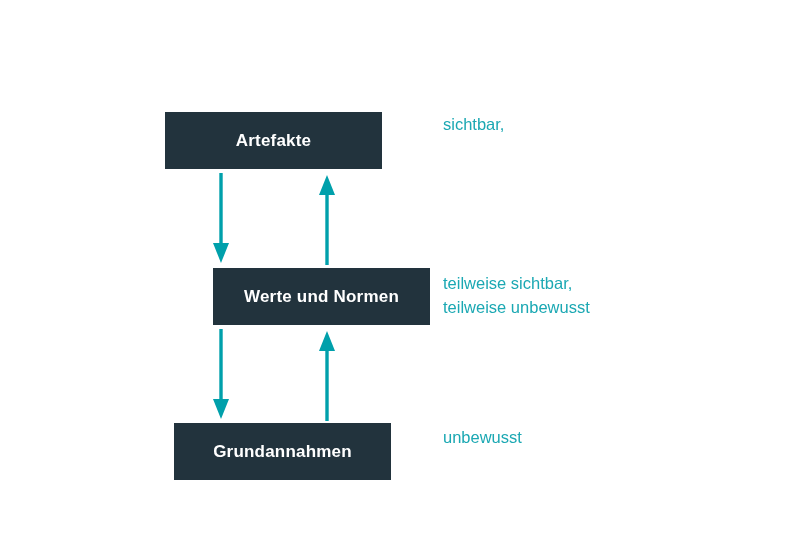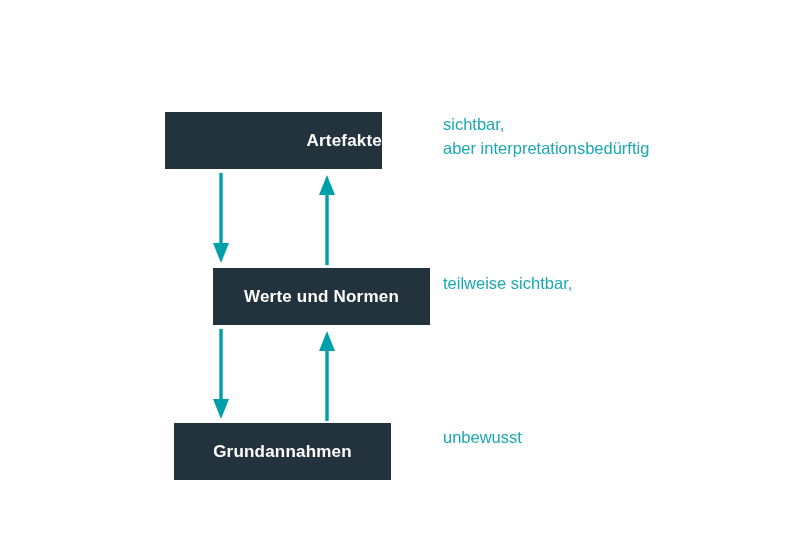--- a/index.html
+++ b/index.html
@@ -36,21 +36,21 @@
   }
   .level-box .level-label {
     color: #ffffff;
     font-size: 17px;
     font-weight: bold;
     letter-spacing: 0.2px;
     line-height: 1;
     white-space: nowrap;
   }
 
-  #box-artefakte      { top: 112px; justify-content: flex-end; }
+  #box-artefakte      { top: 112px; }
   #box-werte-normen   { top: 268px; margin-left: 48px; }
   #box-grundannahmen  { top: 423px; margin-left: 9px; }
 
   
   .arrow-group {
     position: absolute;
     left: 165px;
     width: 217px;
     height: 92px;
   }
@@ -95,21 +95,20 @@
 <body>
 
 <div id="diagram-canvas">
 
   <div class="level-box" id="box-artefakte">
     <span class="level-label">Artefakte</span>
   </div>
 
   <div class="annotation" id="annotation-artefakte">
     <span class="ann-line">sichtbar,</span>
-    <span class="ann-line">aber interpretationsbedürftig</span>
   </div>
 
   <div class="arrow-group" id="arrow-group-upper">
     <div class="arrow arrow-down">
       <svg viewBox="0 0 22 92" xmlns="http://www.w3.org/2000/svg" aria-hidden="true">
         <rect x="9.3" y="0" width="3.4" height="73" fill="#00a0ab"></rect>
         <polygon points="3,70 19,70 11,90" fill="#00a0ab"></polygon>
       </svg>
     </div>
     <div class="arrow arrow-up">
@@ -119,20 +118,21 @@
       </svg>
     </div>
   </div>
 
   <div class="level-box" id="box-werte-normen">
     <span class="level-label">Werte und Normen</span>
   </div>
 
   <div class="annotation" id="annotation-werte-normen">
     <span class="ann-line">teilweise sichtbar,</span>
+    <span class="ann-line">teilweise unbewusst</span>
   </div>
 
   <div class="arrow-group" id="arrow-group-lower">
     <div class="arrow arrow-down">
       <svg viewBox="0 0 22 92" xmlns="http://www.w3.org/2000/svg" aria-hidden="true">
         <rect x="9.3" y="0" width="3.4" height="73" fill="#00a0ab"></rect>
         <polygon points="3,70 19,70 11,90" fill="#00a0ab"></polygon>
       </svg>
     </div>
     <div class="arrow arrow-up">

